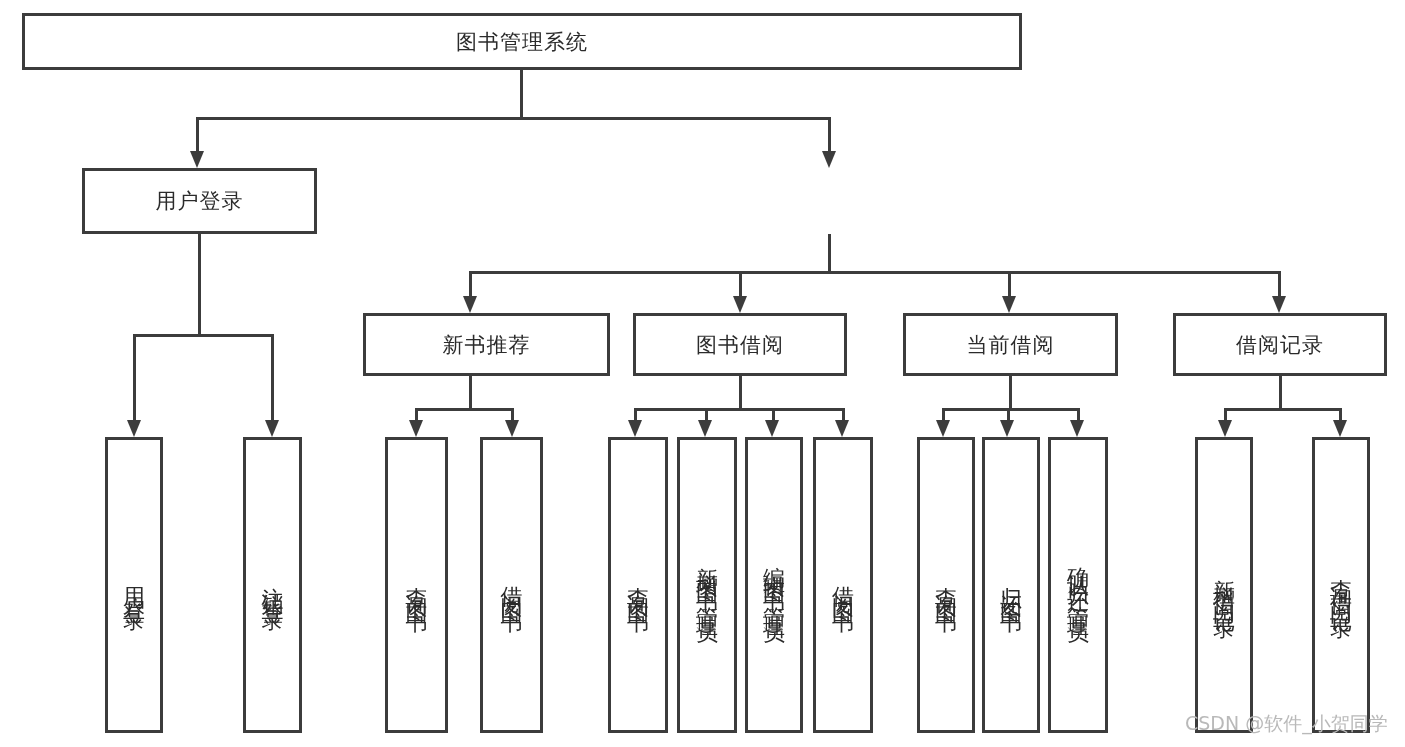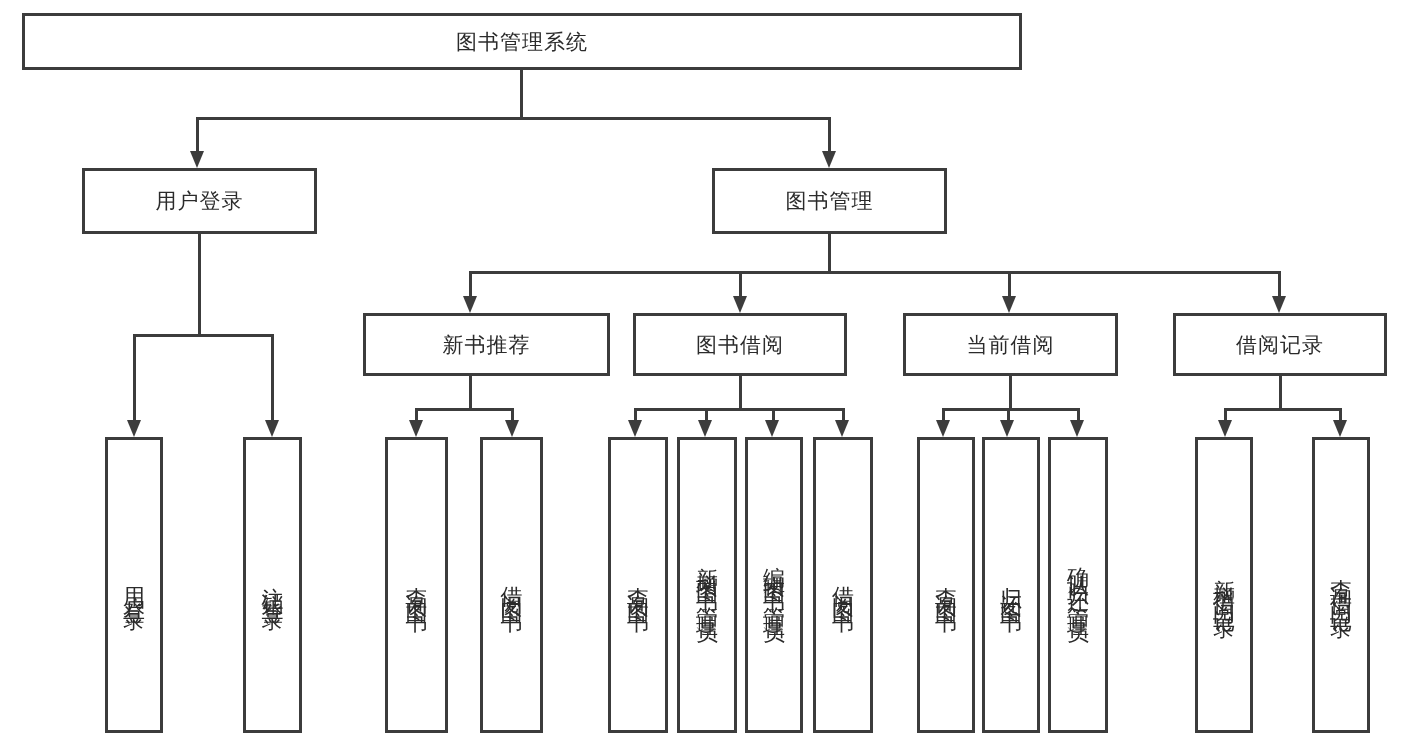--- a/index.html
+++ b/index.html
@@ -62,23 +62,20 @@
 
   <div class="vl" style="left:520px;top:70px;height:47px"></div>
   <div class="hl" style="left:196px;top:117px;width:635px"></div>
   <div class="vl" style="left:196px;top:117px;height:34px"></div>
   <div class="ah" style="left:190px;top:151px"></div>
   <div class="vl" style="left:828px;top:117px;height:34px"></div>
   <div class="ah" style="left:822px;top:151px"></div>
 
   <div class="box" style="left:82px;top:168px;width:235px;height:66px">
     <span class="hlabel">用户登录</span>
-  </div>
-  <div class="box" style="left:712px;top:168px;width:235px;height:66px">
-    <span class="hlabel">图书管理</span>
   </div>
 
   <div class="vl" style="left:198px;top:234px;height:100px"></div>
   <div class="hl" style="left:133px;top:334px;width:141px"></div>
   <div class="vl" style="left:133px;top:334px;height:86px"></div>
   <div class="ah" style="left:127px;top:420px"></div>
   <div class="vl" style="left:271px;top:334px;height:86px"></div>
   <div class="ah" style="left:265px;top:420px"></div>
 
   <div class="vl" style="left:828px;top:234px;height:37px"></div>
@@ -176,14 +173,15 @@
     <span class="vlabel">确认归还（管理员）</span>
   </div>
 
   <div class="box vbox" style="left:1195px;top:437px;width:58px;height:296px">
     <span class="vlabel">新增借阅记录</span>
   </div>
   <div class="box vbox" style="left:1312px;top:437px;width:58px;height:296px">
     <span class="vlabel">查询借阅记录</span>
   </div>
 
+  <div class="watermark">CSDN @软件_小贺同学</div>
 
 </div>
 
 </body></html>

